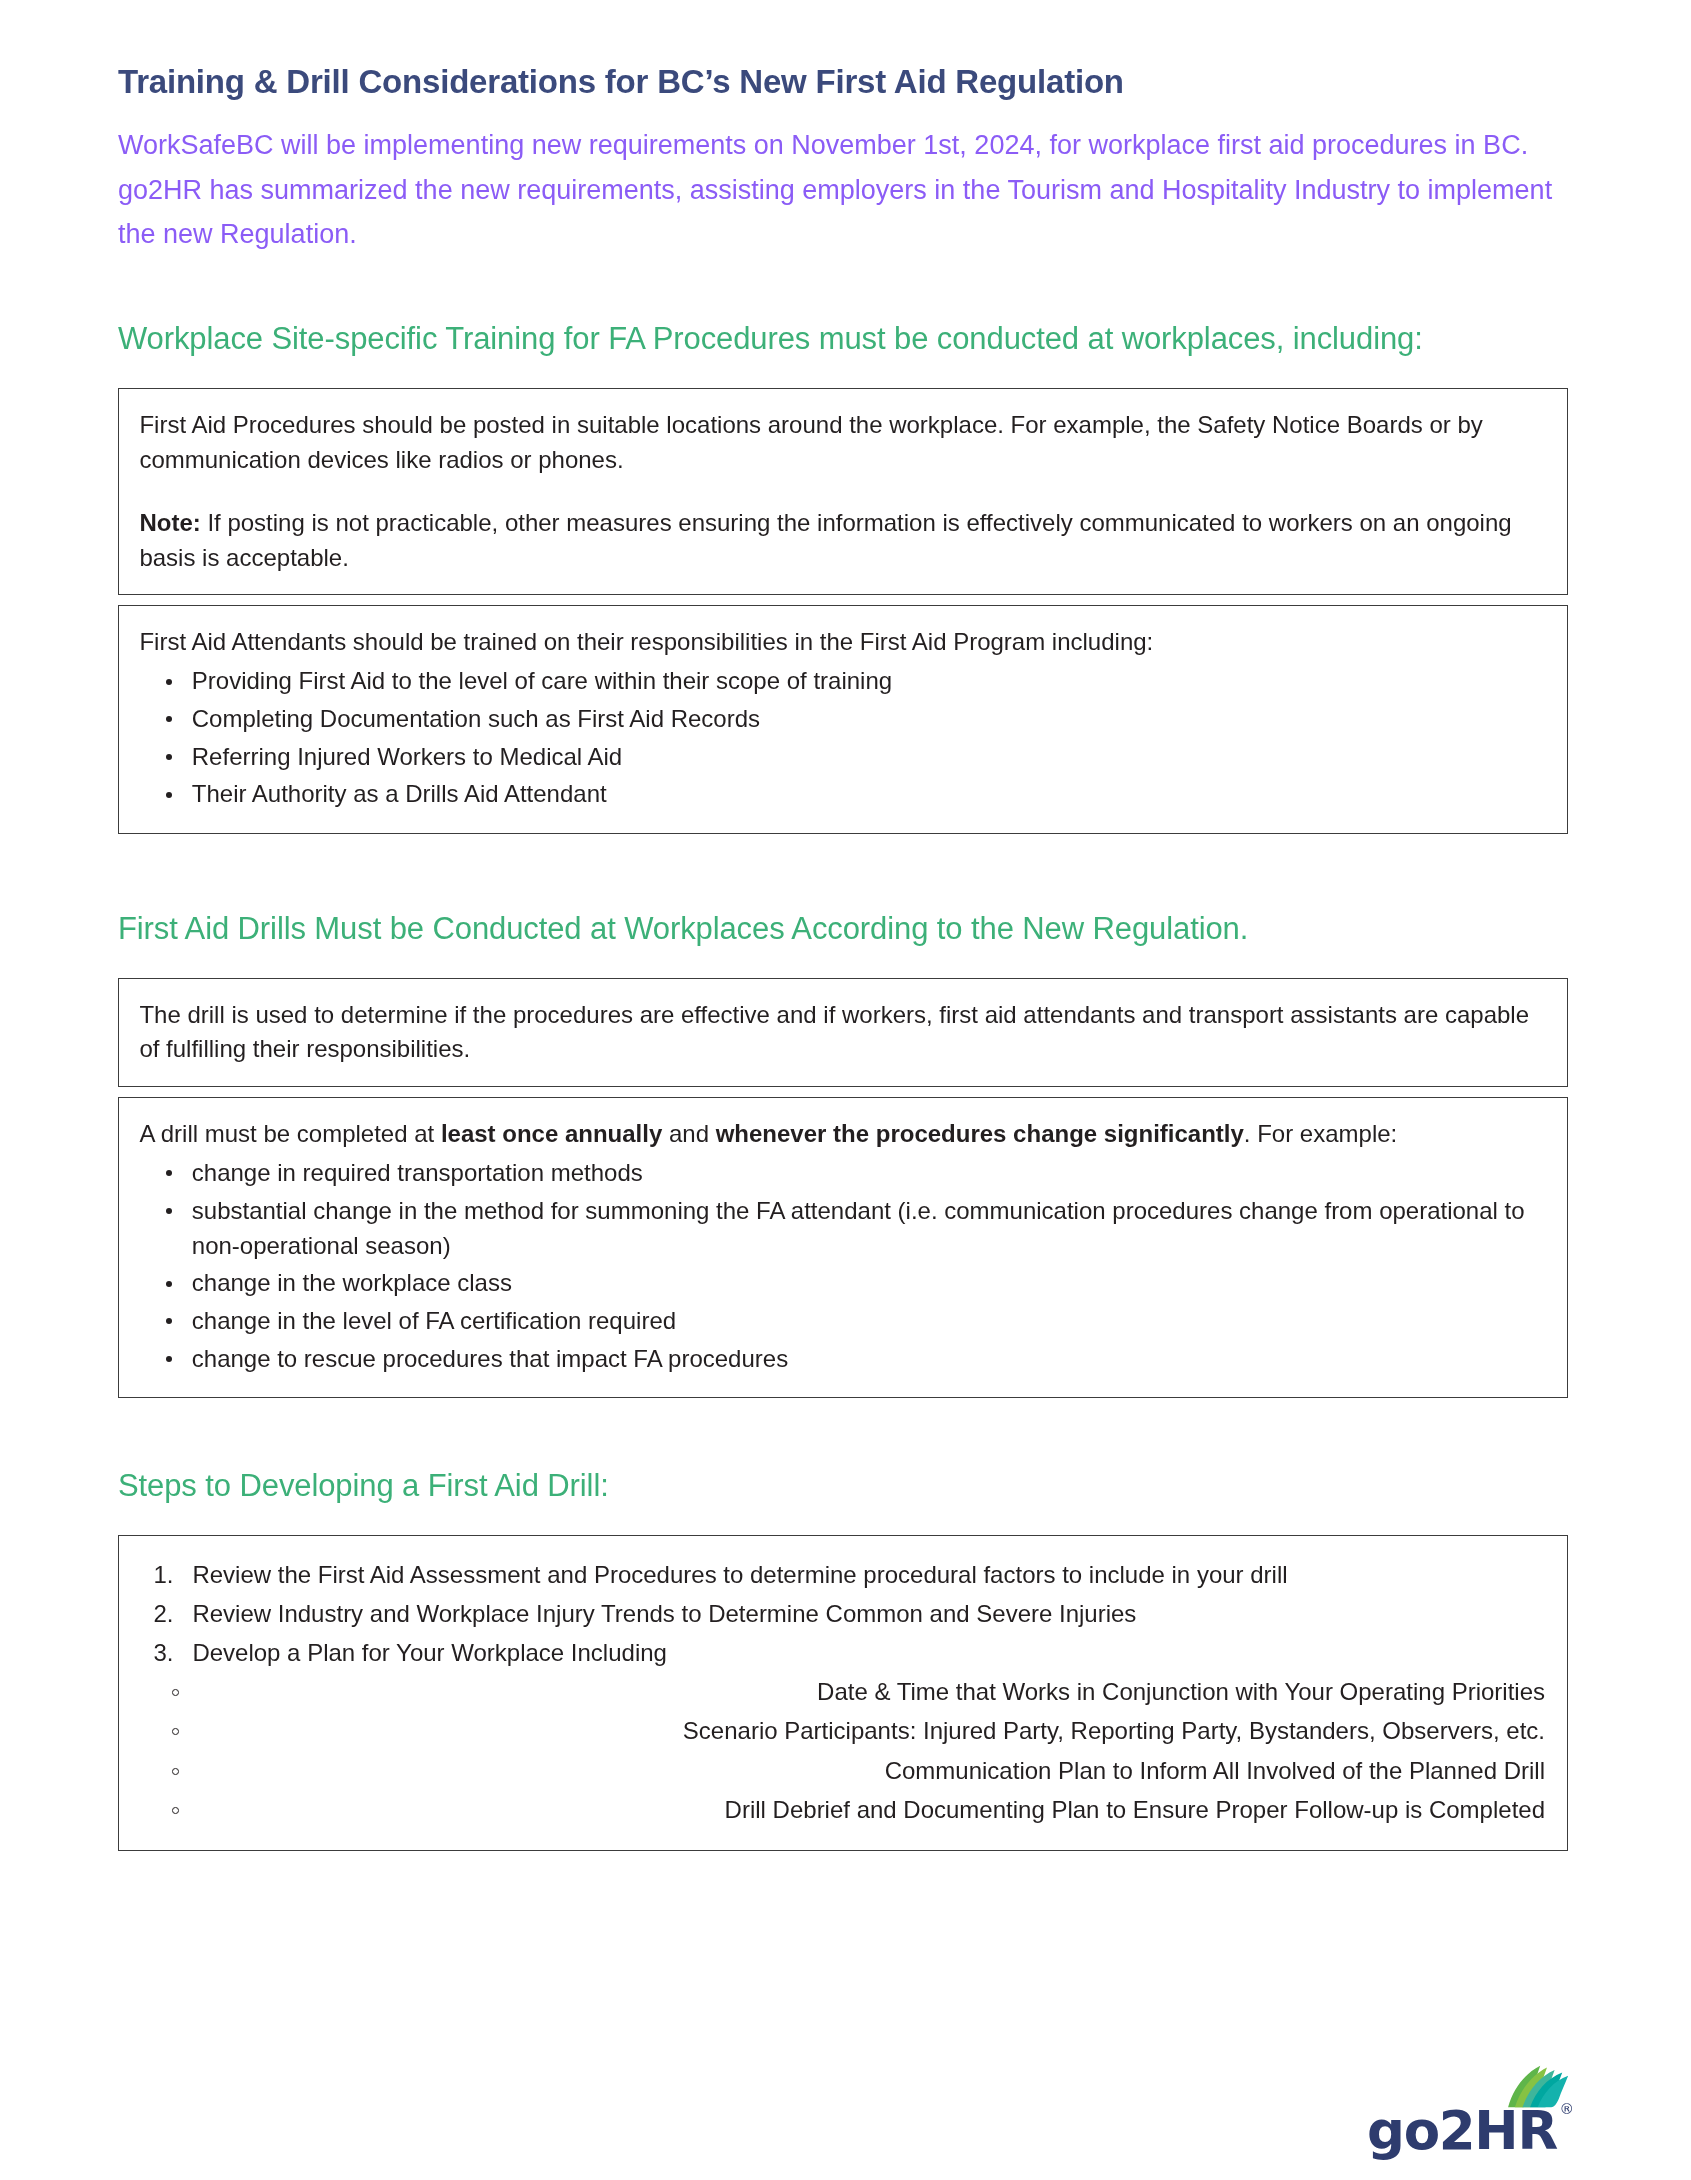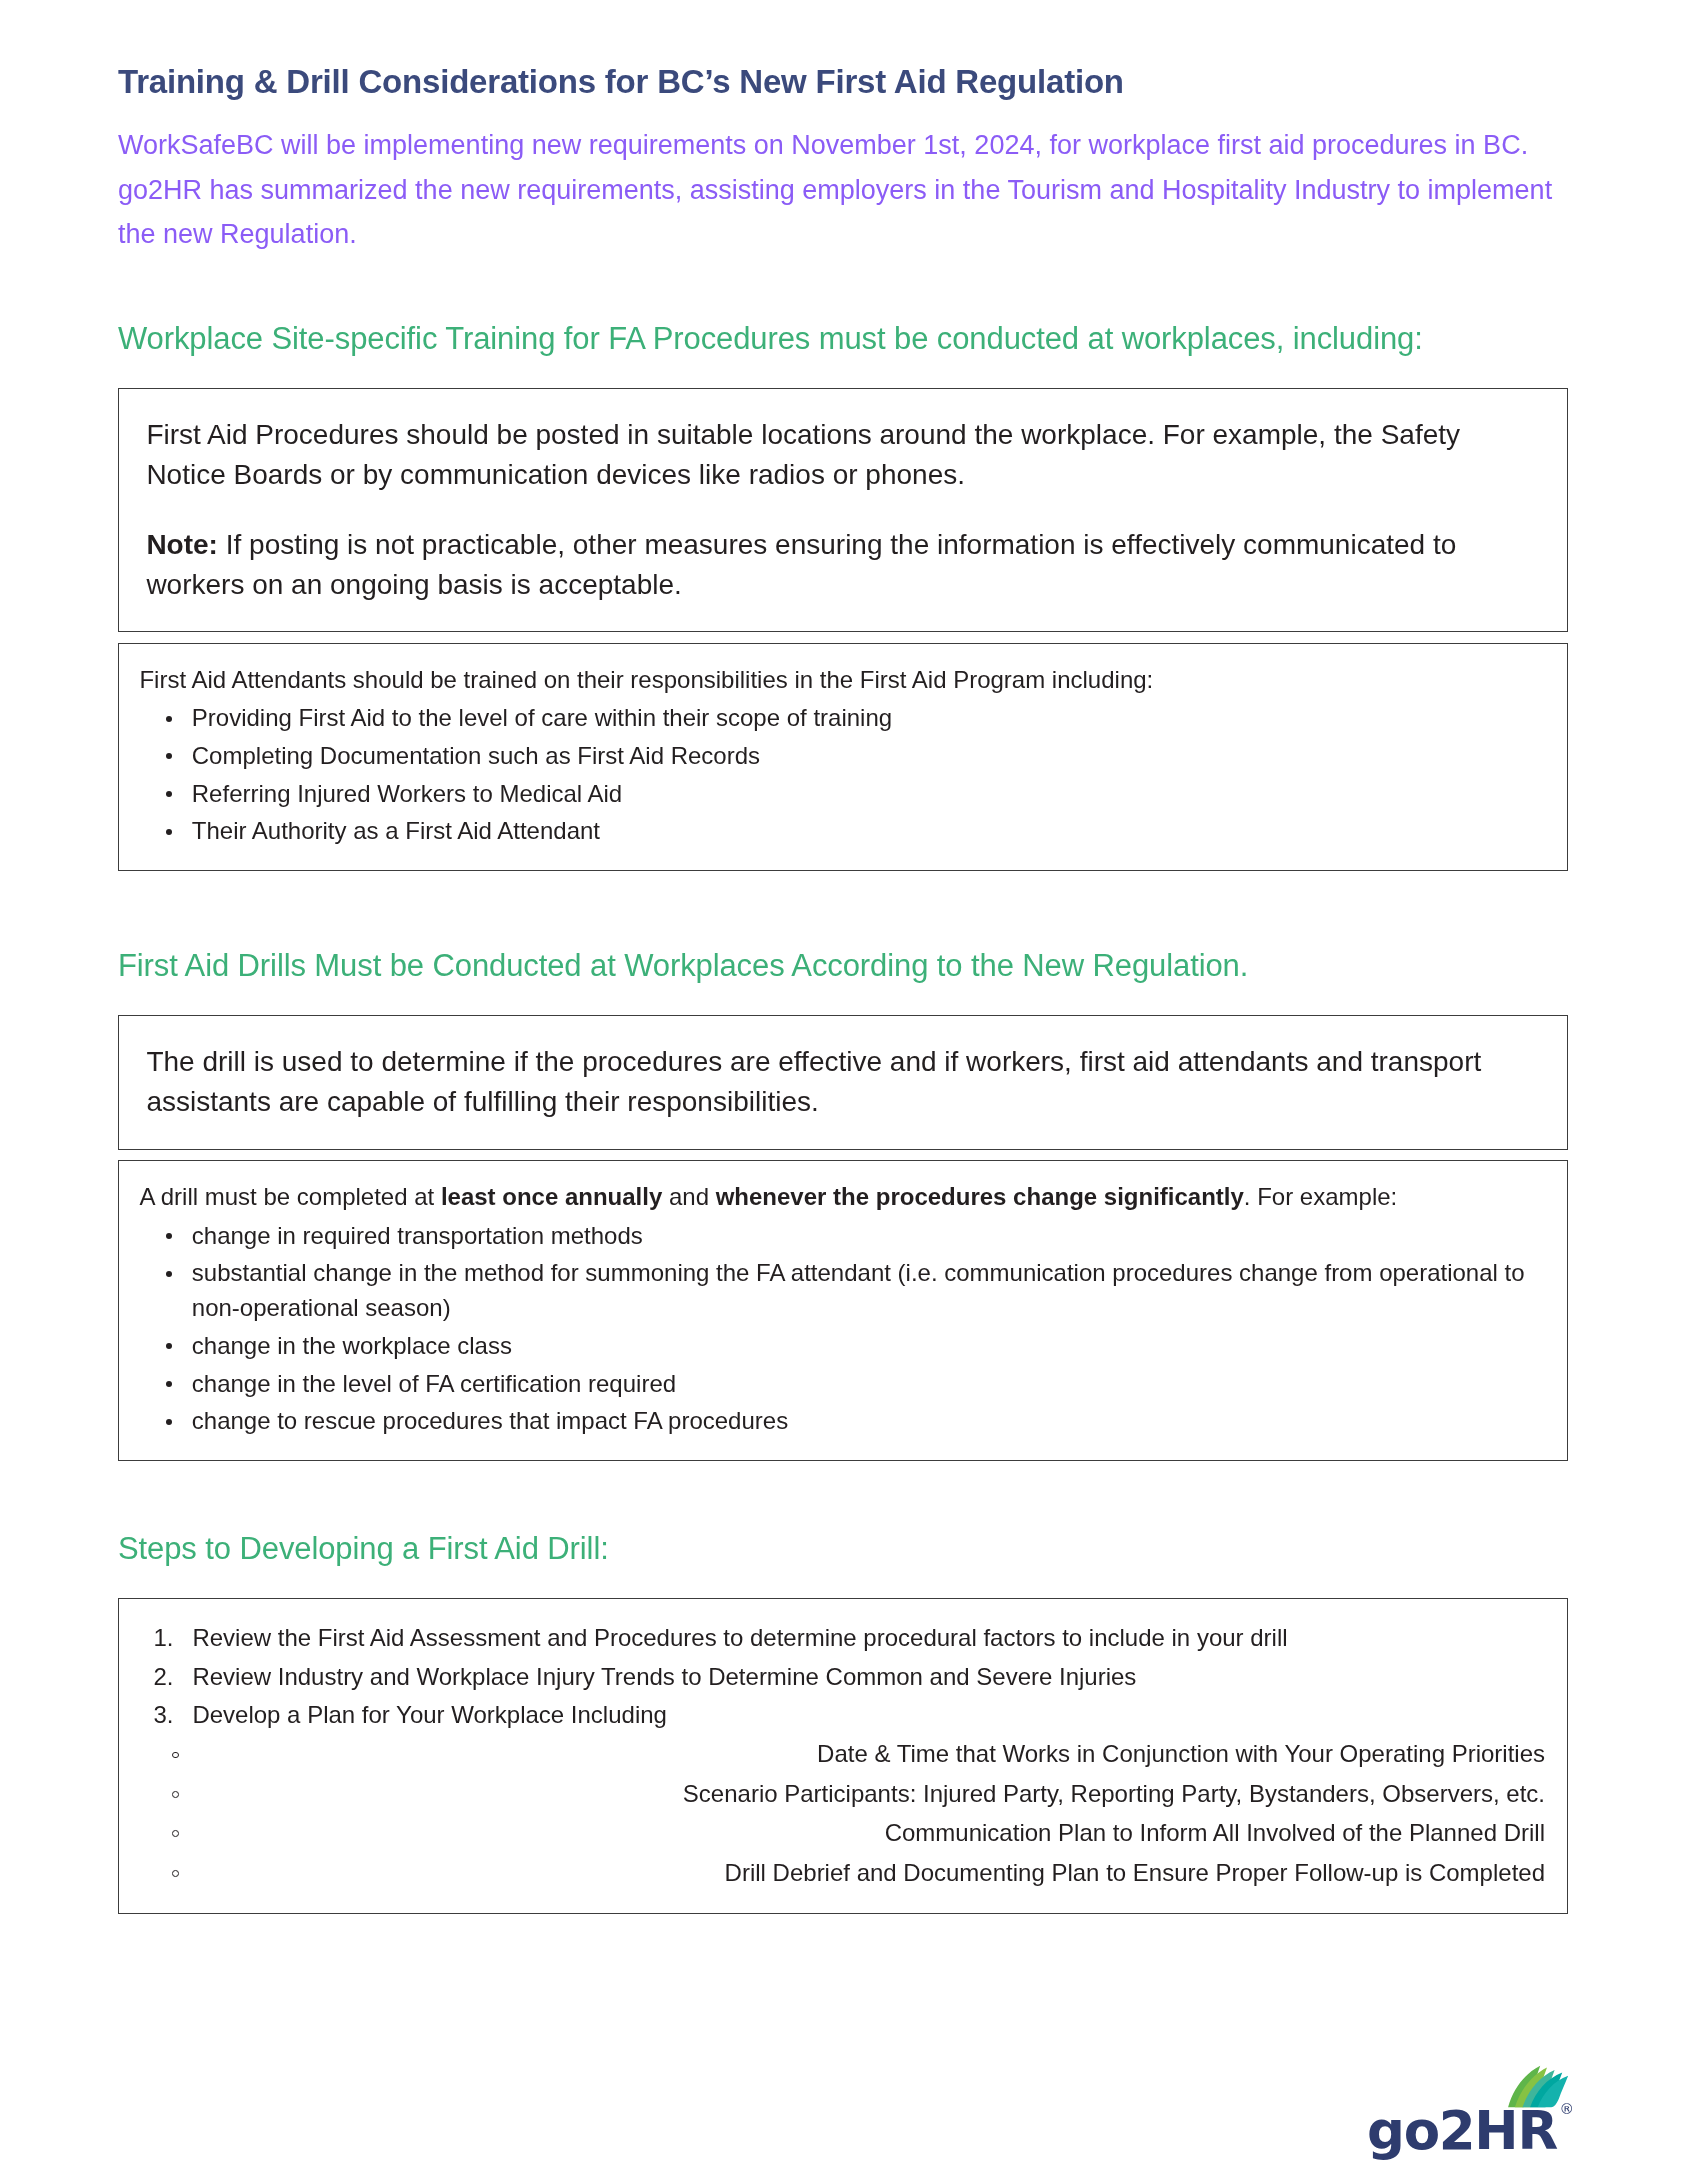--- a/index.html
+++ b/index.html
@@ -65,22 +65,22 @@
     border: 1.7px solid #3c3c3c;
     background: #ffffff;
     padding: 19px 22px 19px 20.4px;
     margin-top: 13.6px;
     width: 1450px;
   }
   .box.gap-sm { margin-top: 10.2px; }
   .box.first { margin-top: 27px; }
 
   .box p {
-    margin: 7px;
-    font-size: 28px;
+    margin: 0;
+    font-size: 24px;
     line-height: 1.44;
     color: #231f20;
   }
   .box p + p { margin-top: 29px; }
 
   .box .lead {
     margin: 0 0 1.7px 0;
     font-size: 24px;
     line-height: 1.44;
   }
@@ -217,21 +217,21 @@
       <b>Note:</b><span> If posting is not practicable, other measures ensuring the information is effectively communicated to workers on an ongoing basis is acceptable.</span>
     </p>
   </div>
 
   <div class="box gap-sm">
     <p class="lead">First Aid Attendants should be trained on their responsibilities in the First Aid Program including:</p>
     <ul class="bullets">
       <li>Providing First Aid to the level of care within their scope of training</li>
       <li>Completing Documentation such as First Aid Records</li>
       <li>Referring Injured Workers to Medical Aid</li>
-      <li>Their Authority as a First Aid Attendant</li>
+      <li>Their Authority as a Drills Aid Attendant</li>
     </ul>
   </div>
 
   <h2 class="sec-heading h-2">First Aid Drills Must be Conducted at Workplaces According to the New Regulation.</h2>
 
   <div class="box first">
     <p>The drill is used to determine if the procedures are effective and if workers, first aid attendants and transport assistants are capable of fulfilling their responsibilities.</p>
   </div>
 
   <div class="box gap-sm">

